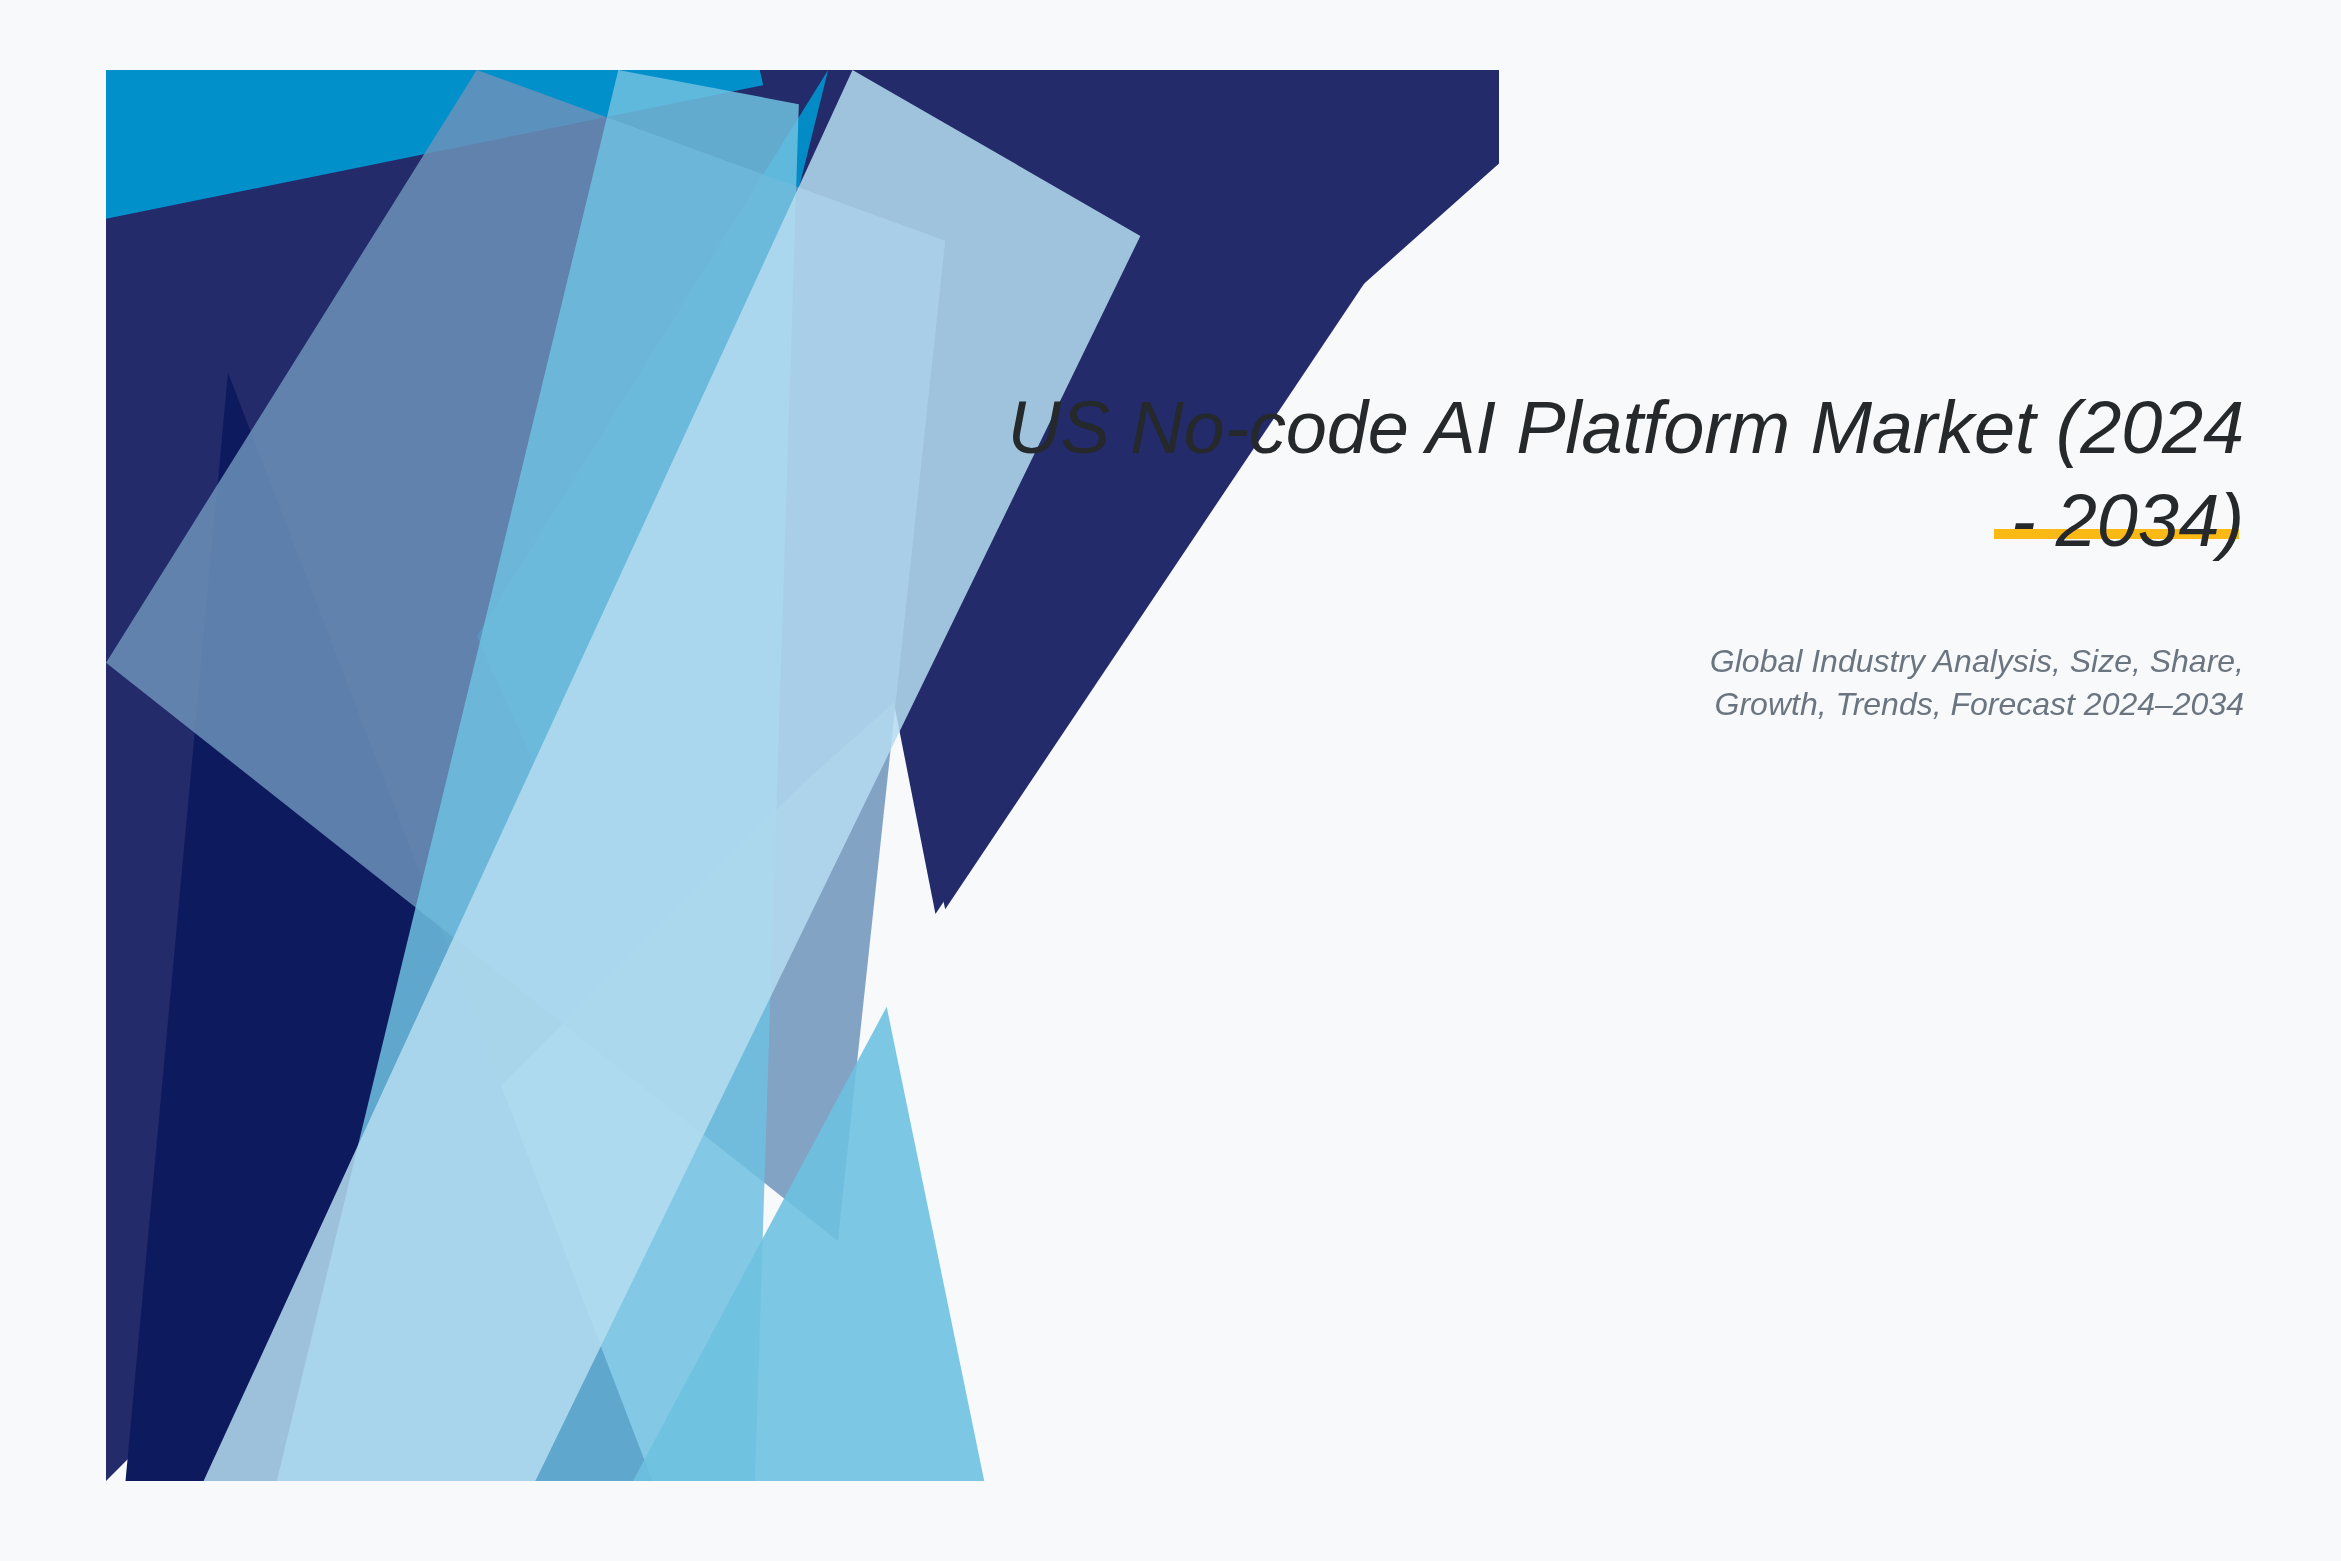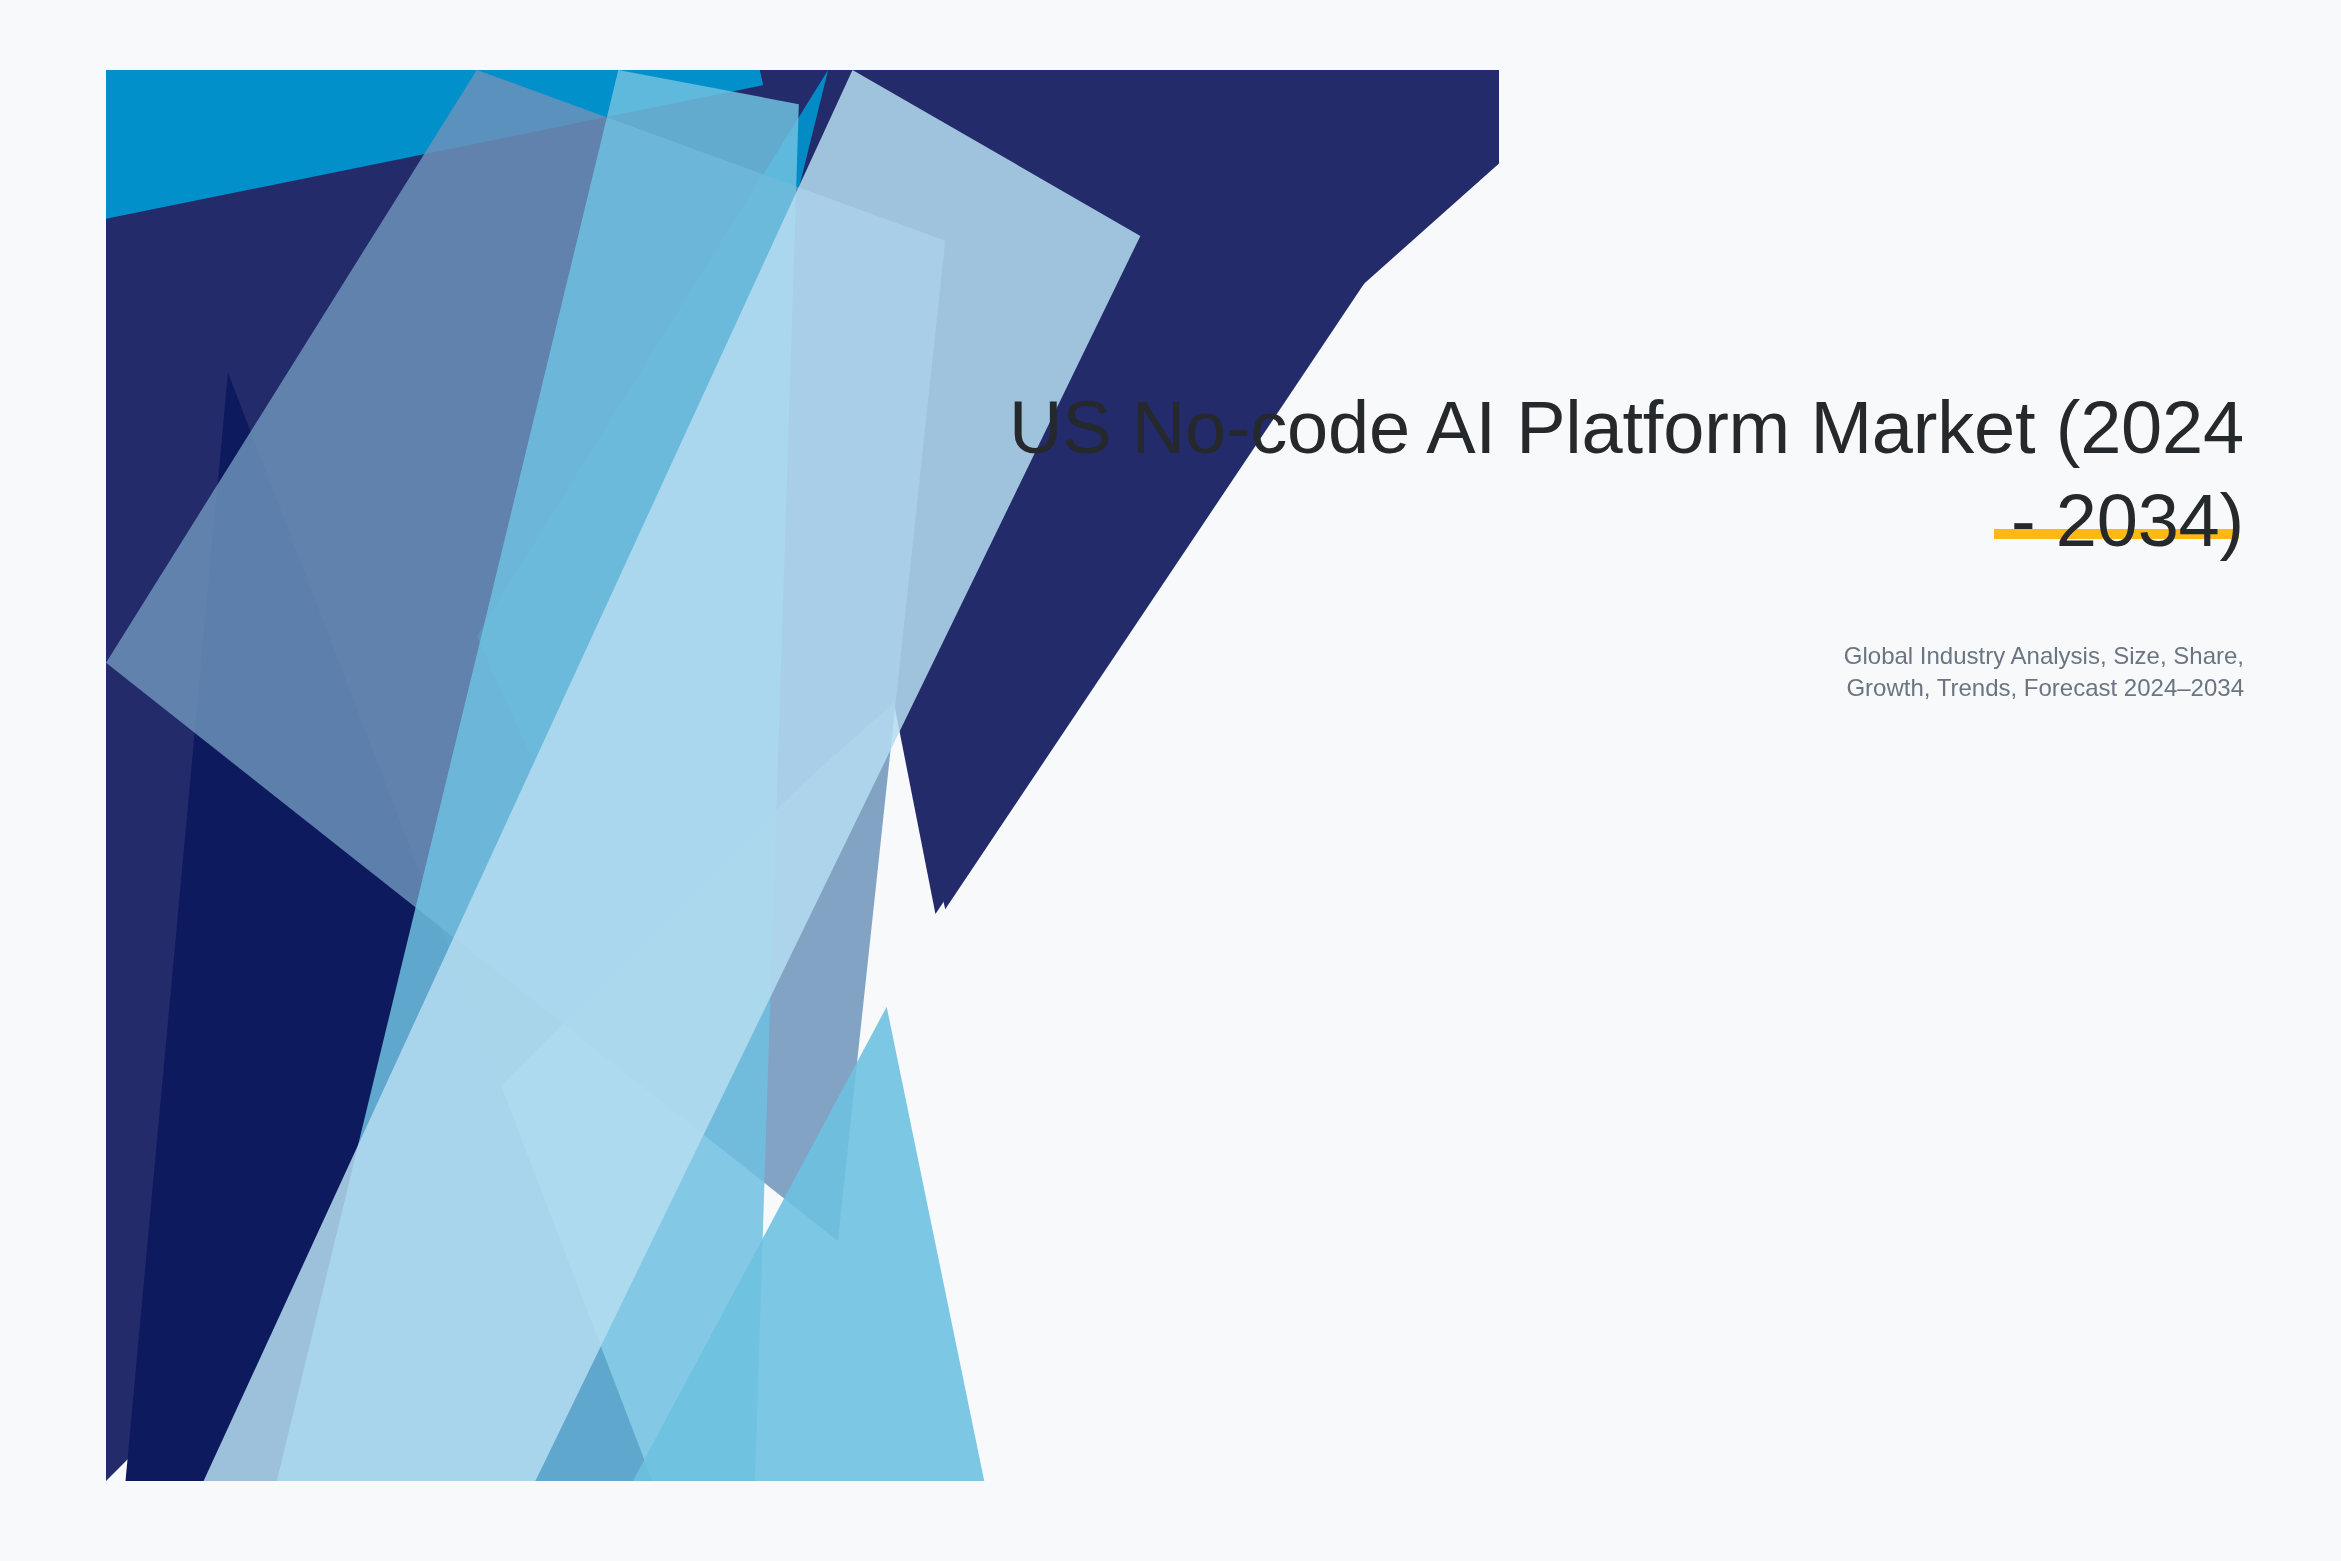--- a/index.html
+++ b/index.html
@@ -7,20 +7,21 @@
   html, body {
     width:2342px; height:1561px;
     background:#F7F9FB;
     font-family:"Liberation Sans", sans-serif;
     overflow:hidden;
   }
   #cover {
     position:relative;
     width:2102px; height:1561px;
     background:#F7F9FB;
+    font-style:italic;
   }
   
   #artwork {
     position:absolute;
     left:106px; top:70px;
     width:1393px; height:1411px;
     overflow:hidden;
   }
   #artwork svg { display:block; width:100%; height:100%; }
 
@@ -46,21 +47,21 @@
     position:absolute;
     right:4.9px;
     bottom:28px;
     width:245px;
     height:10.2px;
     background:#FBB916;
     z-index:1;
   }
   #report-subtitle {
     margin-top:73px;
-    font-size:24px;
+    font-size:32px;
     line-height:1.32;
     color:#6B7580;
     white-space:pre-line;
     font-weight:400;
   }
 </style>
 </head>
 <body>
 
 <div id="cover" style="background: rgb(247, 249, 251);">

